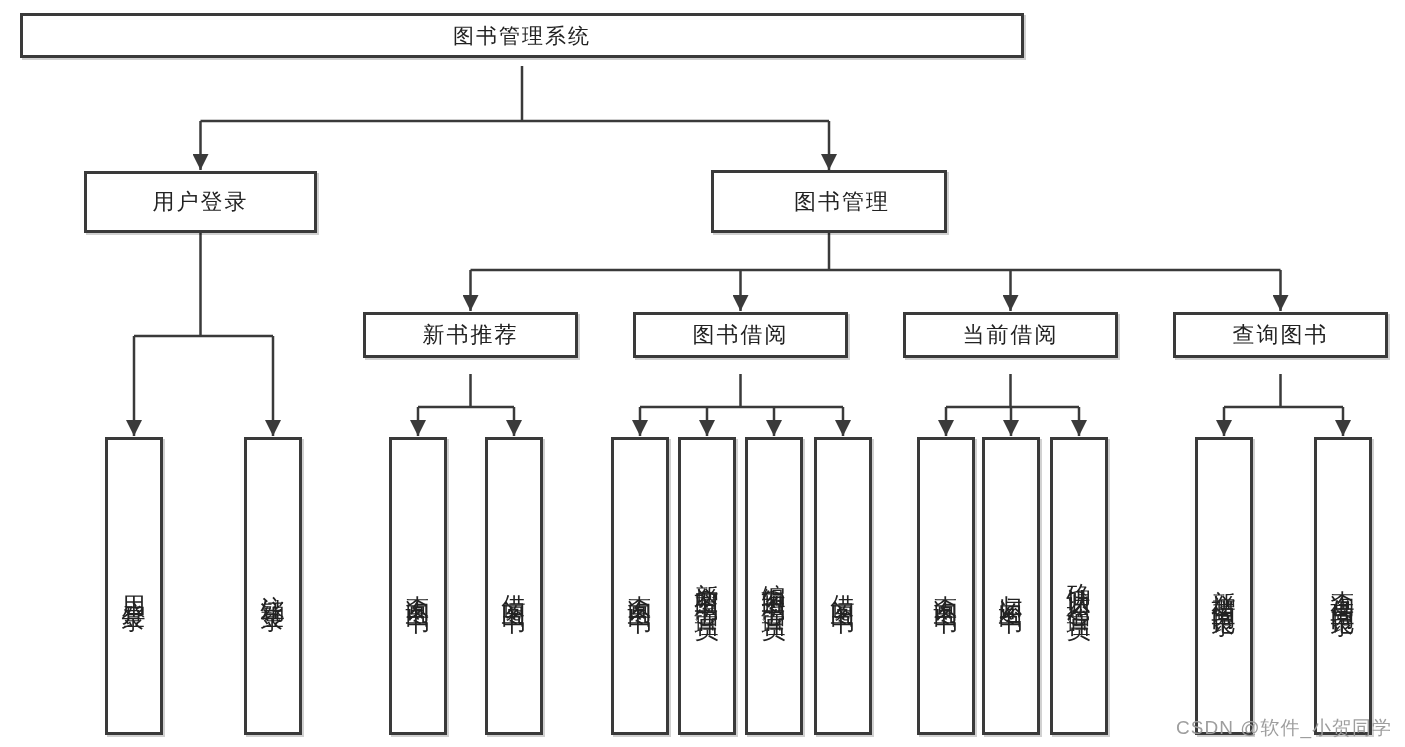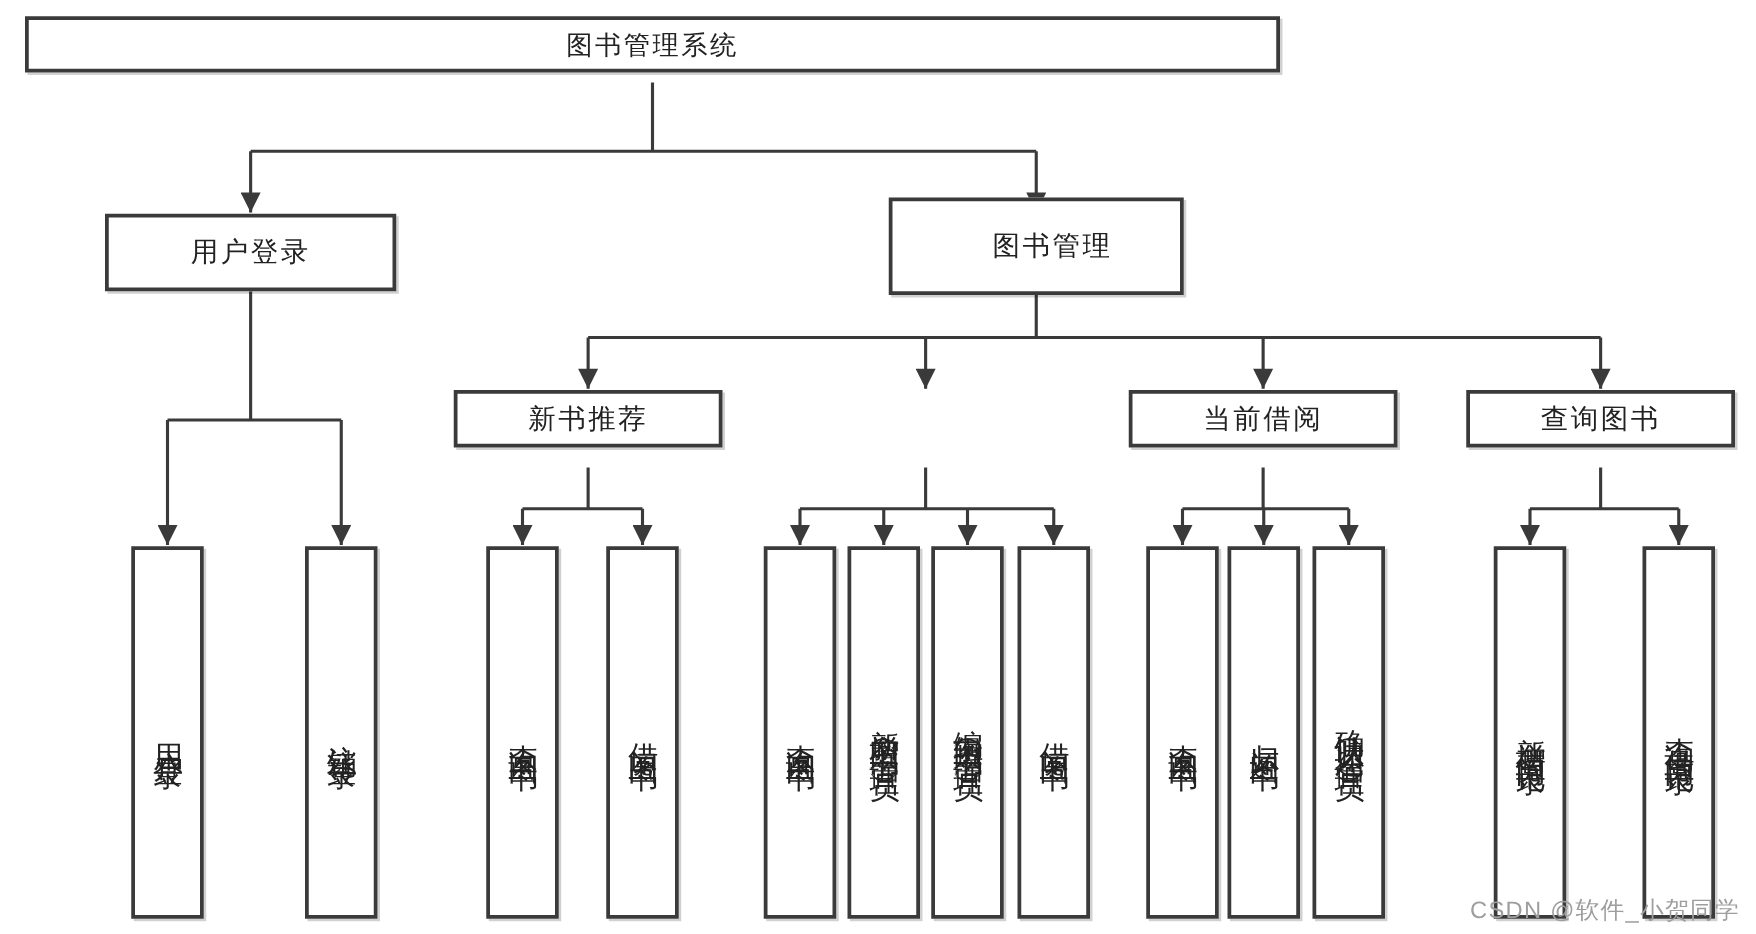--- a/index.html
+++ b/index.html
@@ -94,26 +94,29 @@
     </g>
   </svg>
 
   <div class="node root">
     <span class="hlabel">图书管理系统</span>
   </div>
 
   <div class="node lvl2" style="left:84px;top:171px;width:233px;">
     <span class="hlabel">用户登录</span>
   </div>
-  <div class="node lvl2" style="left:711px;top:158px;width:236px;height:78px;padding-left:26px;">
+  <div class="node lvl2" style="left:711px;top:170px;width:236px;height:63px;padding-left:26px;">
     <span class="hlabel">图书管理</span>
   </div>
 
   <div class="node lvl3" style="left:363px;">
     <span class="hlabel">新书推荐</span>
+  </div>
+  <div class="node lvl3" style="left:633px;">
+    <span class="hlabel">图书借阅</span>
   </div>
   <div class="node lvl3" style="left:903px;text-align:right;">
     <span class="hlabel">当前借阅</span>
   </div>
   <div class="node lvl3" style="left:1173px;">
     <span class="hlabel">查询图书</span>
   </div>
 
   <div class="node leaf" style="left:105px;">
     <span class="vtext">用户登录</span>

